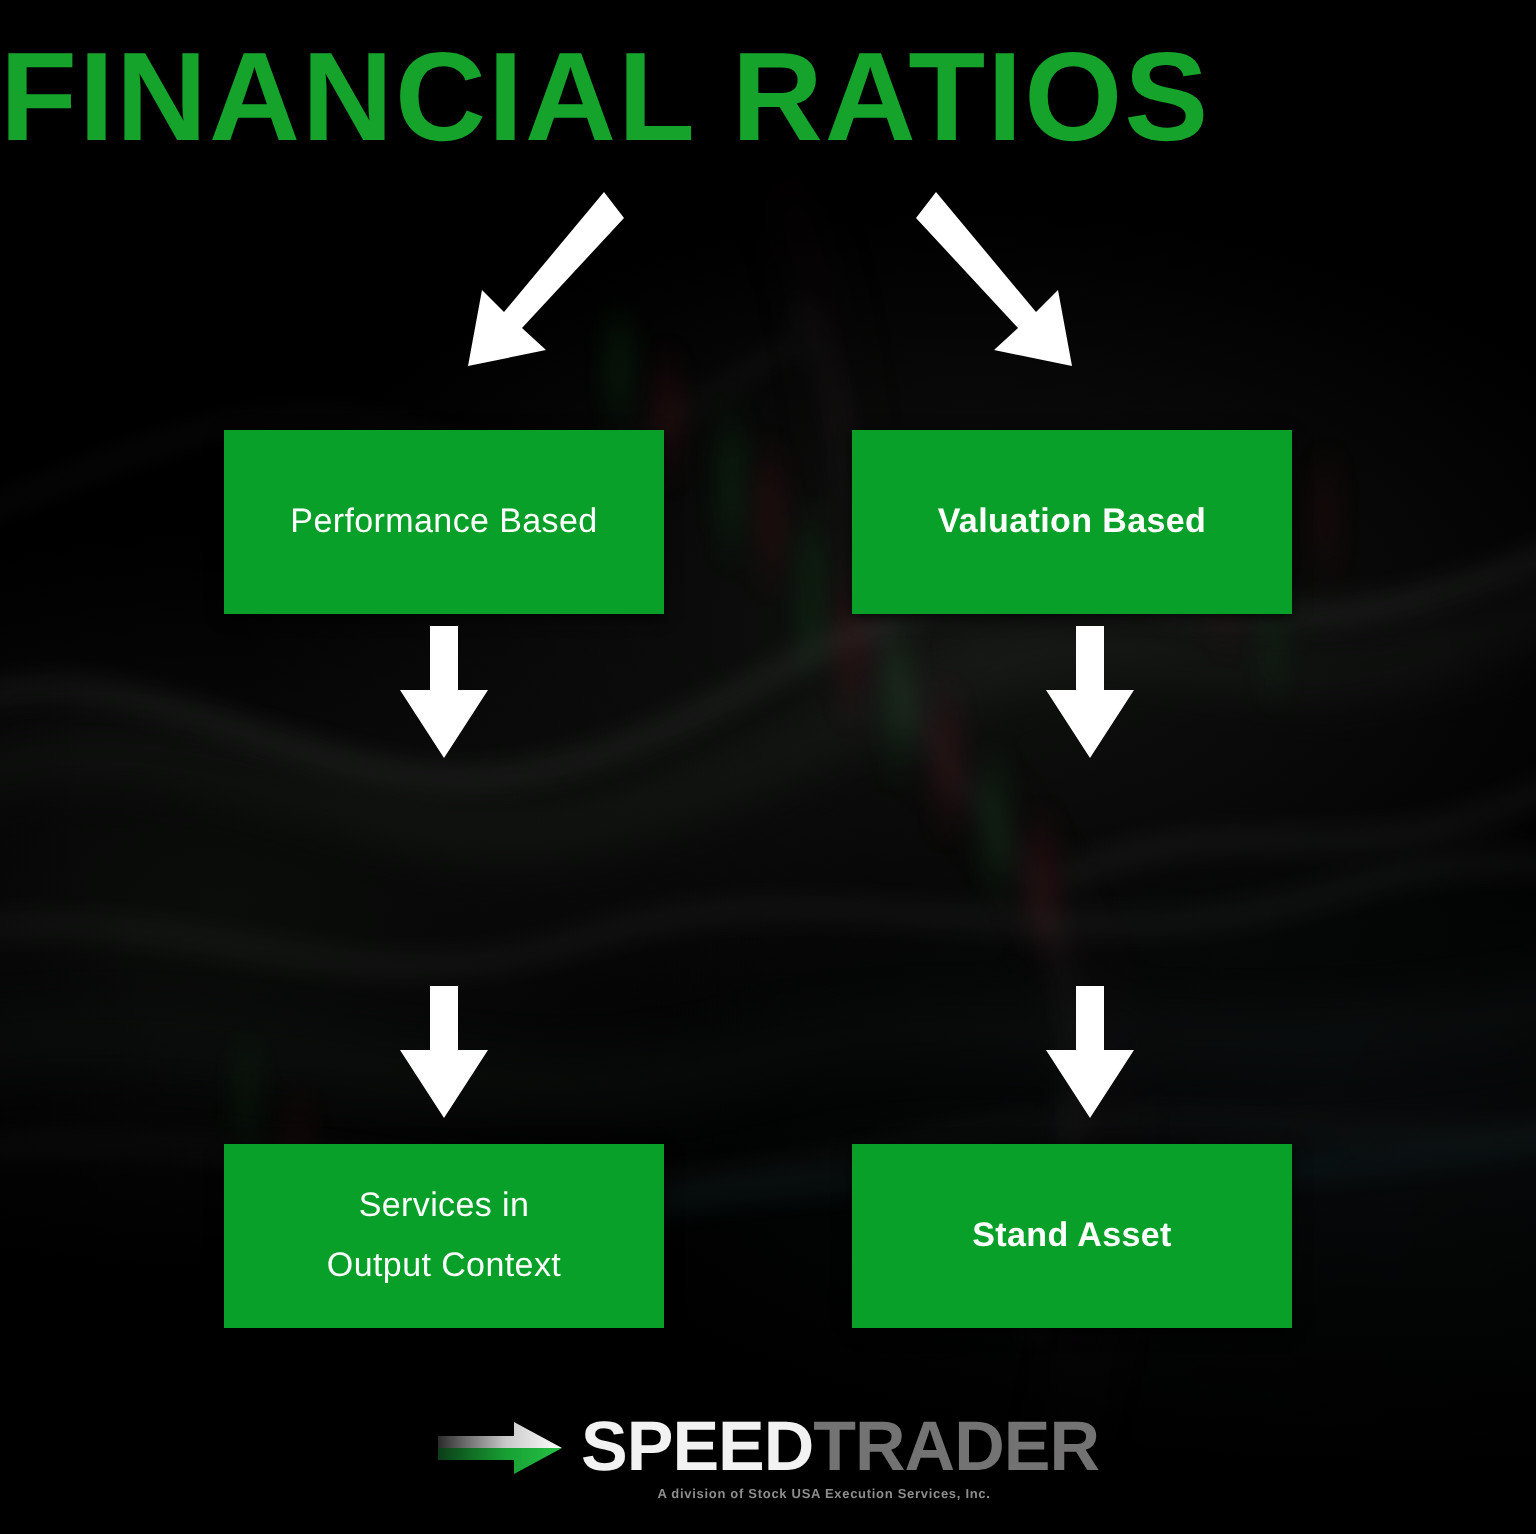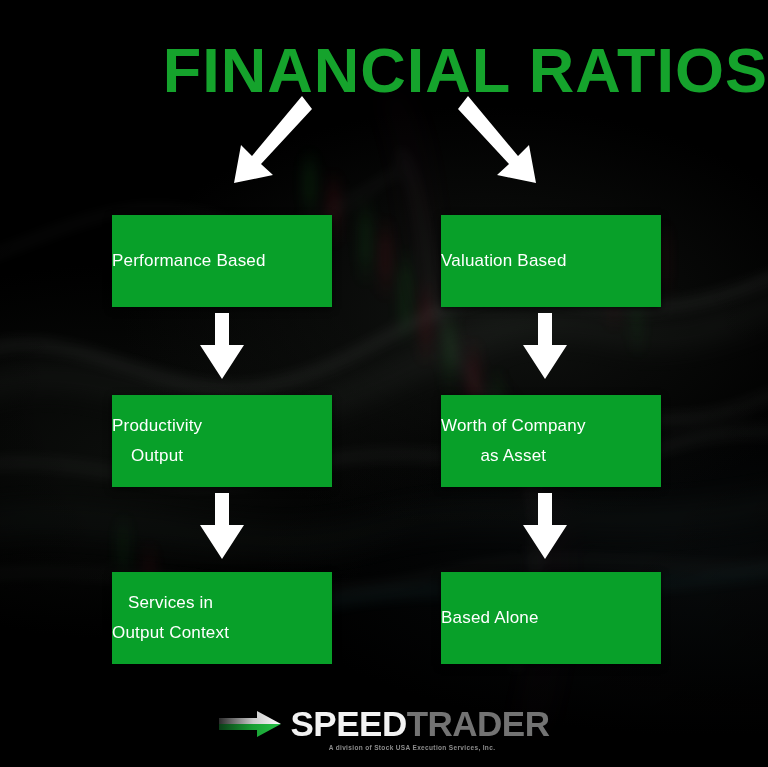--- a/index.html
+++ b/index.html
@@ -30,49 +30,48 @@
   .bg-svg2 { position:absolute; inset:-30px; filter:blur(14px); opacity:.55; }
   .vignette {
     position:absolute; inset:0;
     background:radial-gradient(ellipse 110% 95% at 50% 48%, rgba(0,0,0,0) 38%, rgba(0,0,0,0.55) 78%, rgba(0,0,0,0.92) 100%);
     pointer-events:none;
   }
 
   
   .title {
     position:absolute; left:0; right:0; top:18px;
-    text-align:right;
+    text-align:left;
     font-size:63px;
     font-weight:bold;
     letter-spacing:1px;
     line-height:1;
     color:#15a32c;
-    margin-top:21px;
   }
 
   
   .diag { position:absolute; }
   .diag.left  { left:228px; top:92px;  width:84px; height:95px; }
   .diag.right { left:458px; top:92px;  width:84px; height:95px; }
 
   
   .box {
     position:absolute;
     width:220px; height:92px;
     background:#08a029;
-    display:flex; align-items:center; 
+    display:flex; align-items:center; justify-content:center;
     text-align:center;
     color:#ffffff;
     font-size:17px;
     line-height:1.75;
     letter-spacing:.2px;
     box-shadow:0 2px 7px rgba(0,0,0,.75);
   }
   .col-l { left:112px; }
-  .col-r { left:441px; }
+  .col-r { left:426px;font-weight:bold; }
   .row-1 { top:215px; }
   .row-2 { top:395px; }
   .row-3 { top:572px; }
 
   
   .varrow { position:absolute; width:46px; height:68px; }
   .vcol-l { left:199px; }
   .vcol-r { left:522px; }
   .vrow-a { top:313px; }
   .vrow-b { top:493px; }
@@ -181,48 +180,36 @@
     <span>Valuation Based</span>
   </div>
 
   <svg class="varrow vcol-l vrow-a" viewBox="0 0 46 68">
     <path d="M16 0 H30 V32 H45 L23 66 L1 32 H16 Z" fill="#ffffff"></path>
   </svg>
   <svg class="varrow vcol-r vrow-a" viewBox="0 0 46 68">
     <path d="M16 0 H30 V32 H45 L23 66 L1 32 H16 Z" fill="#ffffff"></path>
   </svg>
 
-  <div class="box col-l row-2">
-    <span>
-      <span>Productivity</span><br>
-      <span>Output</span>
-    </span>
-  </div>
-  <div class="box col-r row-2">
-    <span>
-      <span>Worth of Company</span><br>
-      <span>as Asset</span>
-    </span>
-  </div>
 
   <svg class="varrow vcol-l vrow-b" viewBox="0 0 46 68">
     <path d="M16 0 H30 V32 H45 L23 66 L1 32 H16 Z" fill="#ffffff"></path>
   </svg>
   <svg class="varrow vcol-r vrow-b" viewBox="0 0 46 68">
     <path d="M16 0 H30 V32 H45 L23 66 L1 32 H16 Z" fill="#ffffff"></path>
   </svg>
 
   <div class="box col-l row-3">
     <span>
       <span>Services in</span><br>
       <span>Output Context</span>
     </span>
   </div>
   <div class="box col-r row-3">
-    <span>Based Alone</span>
+    <span>Stand Asset</span>
   </div>
 
   <div class="logo">
     <div class="logo-row">
       <svg class="logo-arrow" viewBox="0 0 62 30">
         <defs>
           <linearGradient id="arwTop" x1="0" y1="0" x2="1" y2="0">
             <stop offset="0" stop-color="#2b2b2b"></stop>
             <stop offset="55%" stop-color="#c9c9c9"></stop>
             <stop offset="100%" stop-color="#ffffff"></stop>

